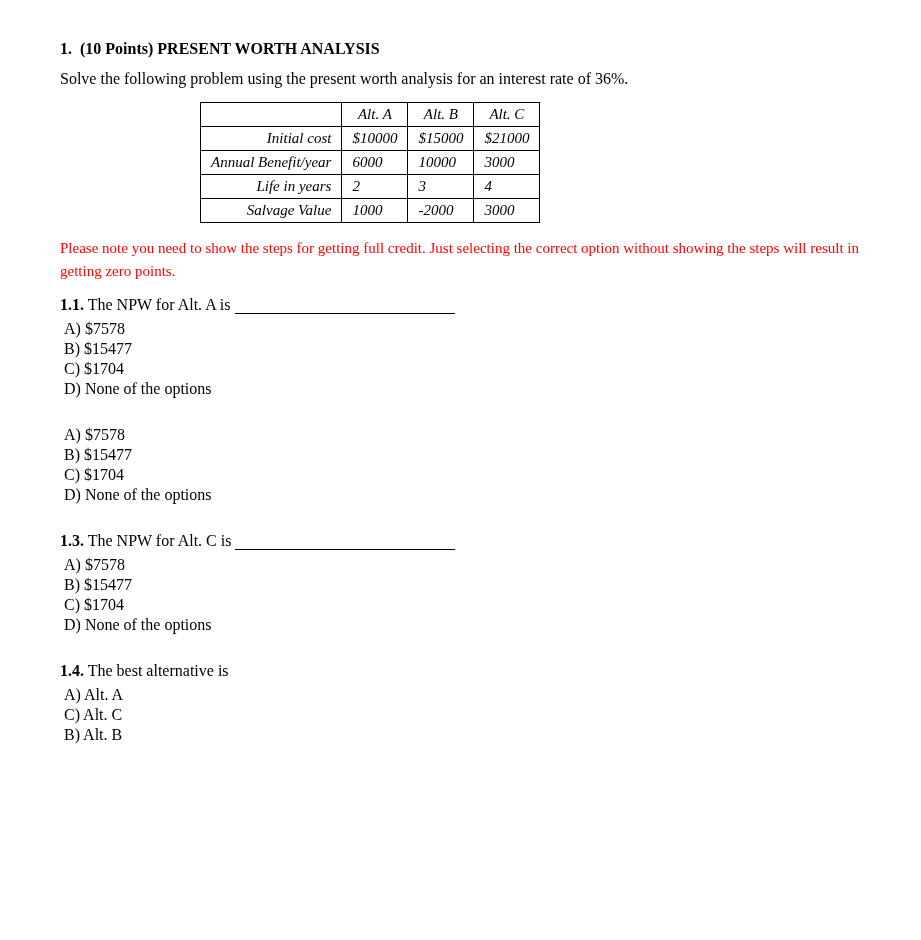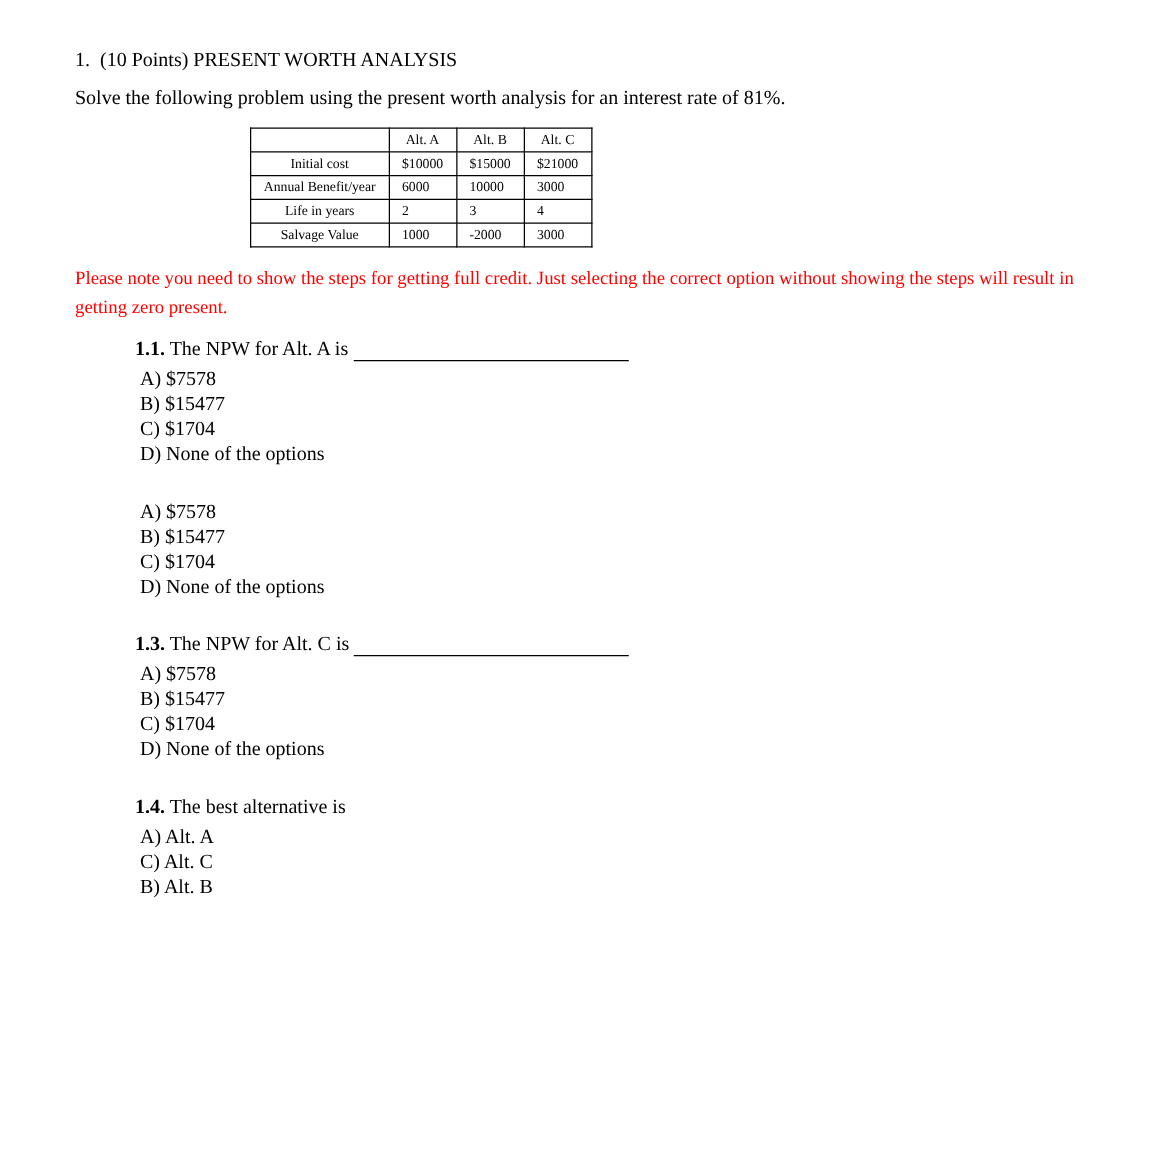--- a/index.html
+++ b/index.html
@@ -10,58 +10,58 @@
     body {
       background: #fff;
       font-family: "Times New Roman", Times, serif;
       font-size: 16px;
       color: #000;
       padding: 40px 60px;
       width: 921px;
       min-height: 940px;
     }
     .question-header {
-      font-weight: normal;
+      font-weight: bold;
       margin-bottom: 12px;
       font-size: 16px;
     }
     .intro-text {
       margin-bottom: 14px;
       font-size: 16px;
     }
     .data-table {
       border-collapse: collapse;
       margin-left: 140px;
       margin-bottom: 14px;
     }
     .data-table td, .data-table th {
       border: 1px solid #000;
       padding: 3px 10px;
-      font-size: 11px;
+      font-size: 15px;
       white-space: nowrap;
+      font-style: italic;
     }
     .data-table th {
       text-align: center;
       font-weight: normal;
     }
     .data-table td:first-child {
-      text-align: center;
+      text-align: right;
     }
     .data-table td:not(:first-child) {
       text-align: left;
     }
     .warning-text {
       color: red;
       font-size: 15px;
       margin-bottom: 14px;
       line-height: 1.5;
     }
     .sub-question {
       margin-bottom: 28px;
-      margin-left: 48px;
     }
     .sub-question-title {
       font-size: 16px;
       margin-bottom: 6px;
     }
     .sub-question-title span.bold {
       font-weight: bold;
     }
     .underline-blank {
       display: inline-block;
@@ -80,21 +80,21 @@
       margin-bottom: 10px;
     }
   </style>
 </head>
 <body>
 
 <div class="question-header">
   <span>1.</span>&nbsp;&nbsp;<span>(10 Points)</span> <span>PRESENT WORTH ANALYSIS</span>
 </div>
 
-<p class="intro-text">Solve the following problem using the present worth analysis for an interest rate of 81%.</p>
+<p class="intro-text">Solve the following problem using the present worth analysis for an interest rate of 36%.</p>
 
 <table class="data-table">
   <thead>
     <tr>
       <td style="border:1px solid #000;padding:3px 10px;"></td>
       <th>Alt. A</th>
       <th>Alt. B</th>
       <th>Alt. C</th>
     </tr>
   </thead>
@@ -119,21 +119,21 @@
     </tr>
     <tr>
       <td>Salvage Value</td>
       <td>1000</td>
       <td>-2000</td>
       <td>3000</td>
     </tr>
   </tbody>
 </table>
 
-<p class="warning-text">Please note you need to show the steps for getting full credit. Just selecting the correct option without showing the steps will result in getting zero present.</p>
+<p class="warning-text">Please note you need to show the steps for getting full credit. Just selecting the correct option without showing the steps will result in getting zero points.</p>
 
 <div class="sub-question">
   <div class="sub-question-title">
     <span class="bold">1.1.</span> <span>The NPW for Alt. A is</span><span class="underline-blank"></span>
   </div>
   <div class="option">A) $7578</div>
   <div class="option">B) $15477</div>
   <div class="option">C) $1704</div>
   <div class="option">D) None of the options</div>
 </div>

